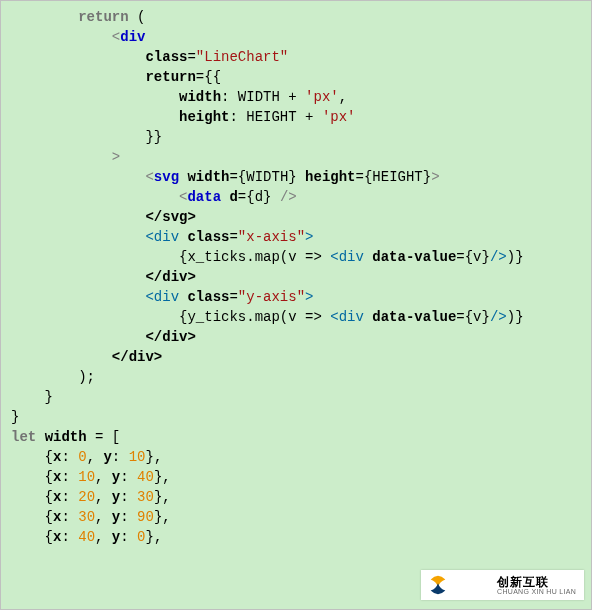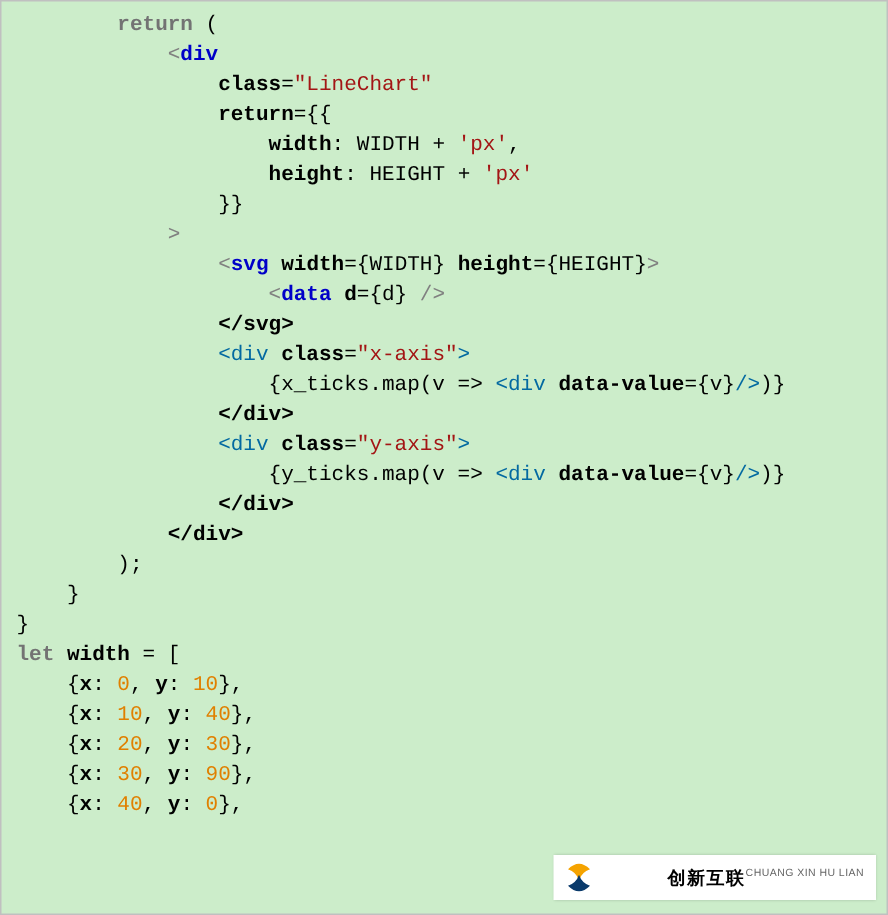--- a/index.html
+++ b/index.html
@@ -41,21 +41,21 @@
     display: flex;
     align-items: center;
     gap: 4px;
     font-family: "Microsoft YaHei", sans-serif;
     box-shadow: 0 0 2px rgba(0,0,0,0.2);
   }
   .wm-logo {
     width: 22px; height: 22px;
     display: flex; align-items: center; justify-content: center;
   }
-  .wm-text { display: flex; line-height: 1; margin-left: 44px; }
+  .wm-text { display: flex; flex-direction: column; line-height: 1; margin-left: 44px; }
   .wm-cn { font-size: 12px; font-weight: bold; color: #000; letter-spacing: 1px; }
   .wm-en { font-size: 7px; color: #666; letter-spacing: 0.3px; }
 </style>
 </head>
 <body>
 
 <div class="code-block"><span>        <span class="tok-kw">return</span> (</span>
 <span>            <span class="tok-grey">&lt;</span><span class="tok-tag">div</span></span>
 <span>                <span class="tok-attr">class</span>=<span class="tok-str">"LineChart"</span></span>
 <span>                <span class="tok-attr">return</span>={{</span>

